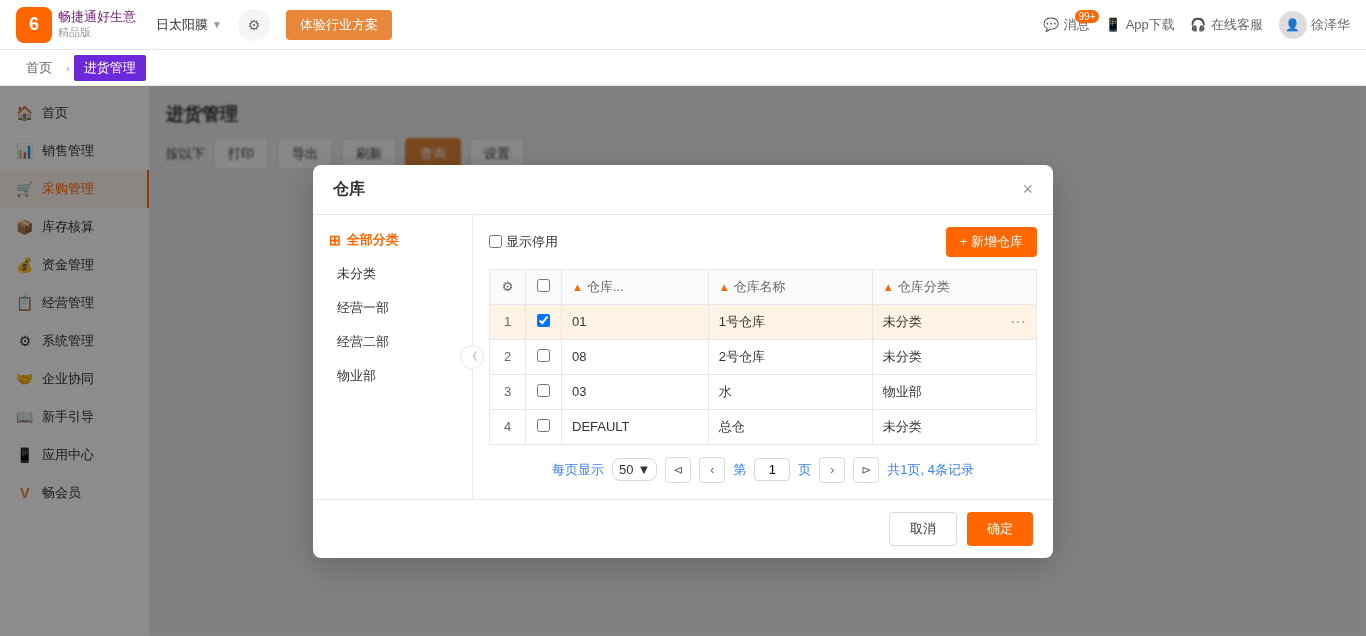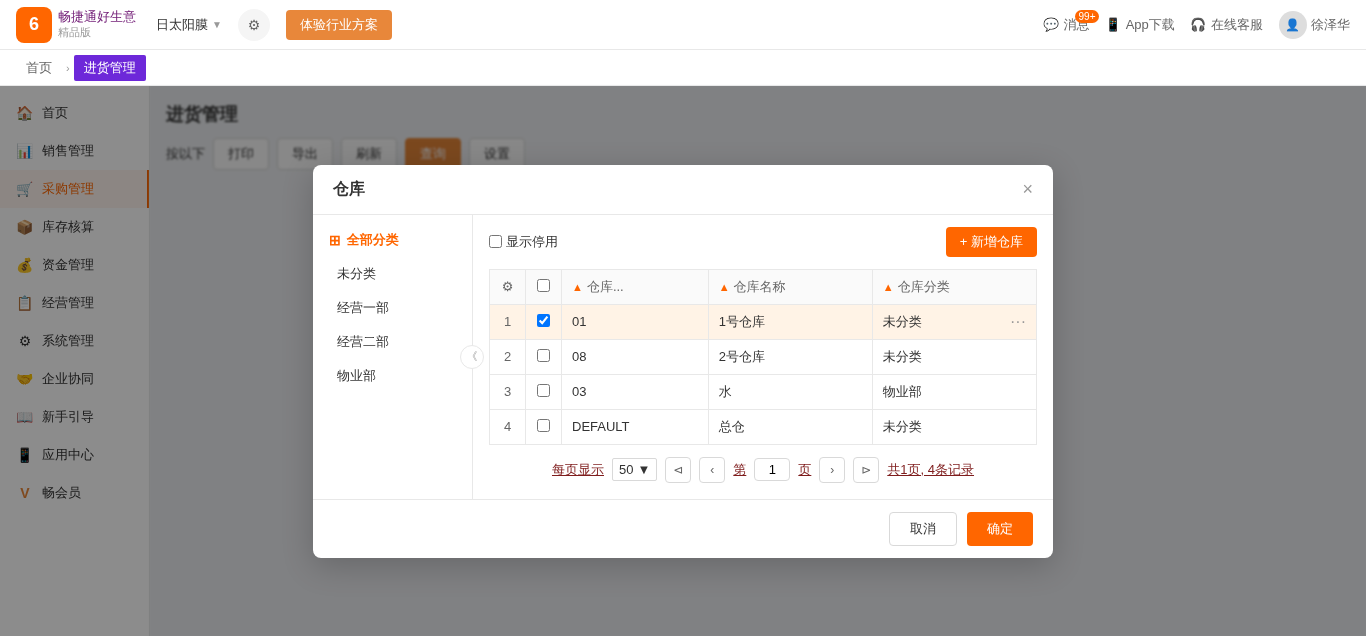--- a/index.html
+++ b/index.html
@@ -201,24 +201,24 @@
     .th-center { text-align: center !important; }
     .td-center { text-align: center; }
     .sort-icon { color: #f60; font-size: 11px; margin-right: 4px; }
     .dots-menu { color: #999; cursor: pointer; font-size: 16px; }
 
     
     .pagination {
       display: flex; align-items: center; justify-content: center;
       gap: 8px; padding: 12px 0 4px; font-size: 13px; color: #333;
     }
-    .pagination-label { color: #7f1d1d; text-decoration: underline; }
+    .pagination-label { color: #3b82f6; }
     .page-size-select {
       display: flex; align-items: center; gap: 4px;
-      border: 1px solid #d9d9d9; border-radius: 2px; padding: 3px 6px; cursor: pointer; text-align: center;
+      border: 1px solid #d9d9d9; border-radius: 8px; padding: 3px 6px; cursor: pointer; text-align: center;
     }
     .page-nav {
       width: 26px; height: 26px; border: 1px solid #d9d9d9; border-radius: 4px;
       display: flex; align-items: center; justify-content: center;
       cursor: pointer; color: #666; font-size: 12px; background: #fff;
     }
     .page-input {
       width: 36px; text-align: center; border: 1px solid #d9d9d9; border-radius: 4px;
       padding: 3px 4px; font-size: 13px;
     }

